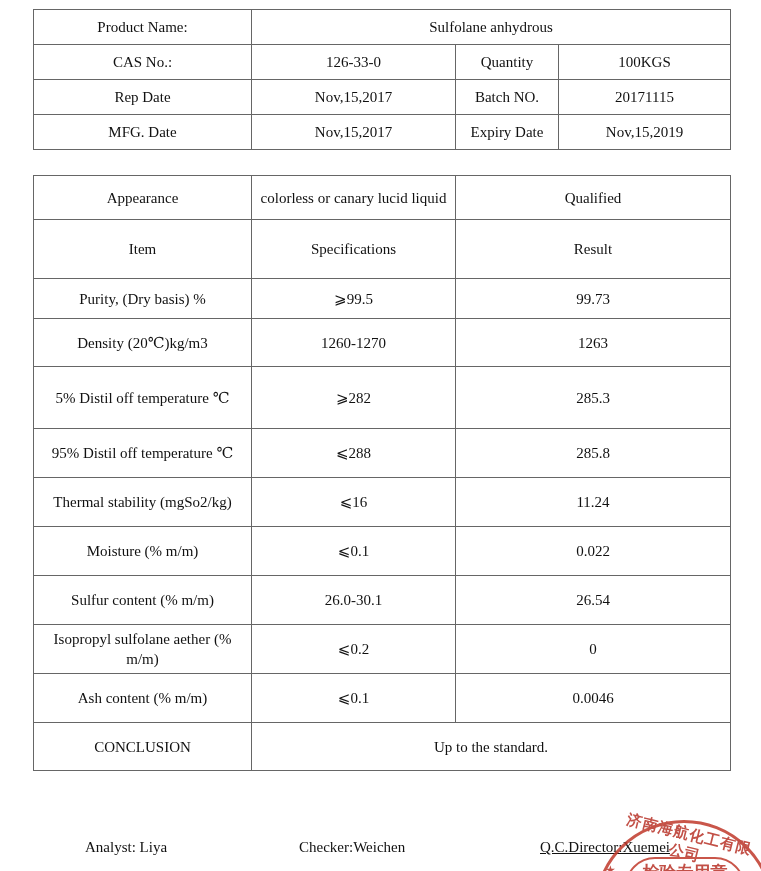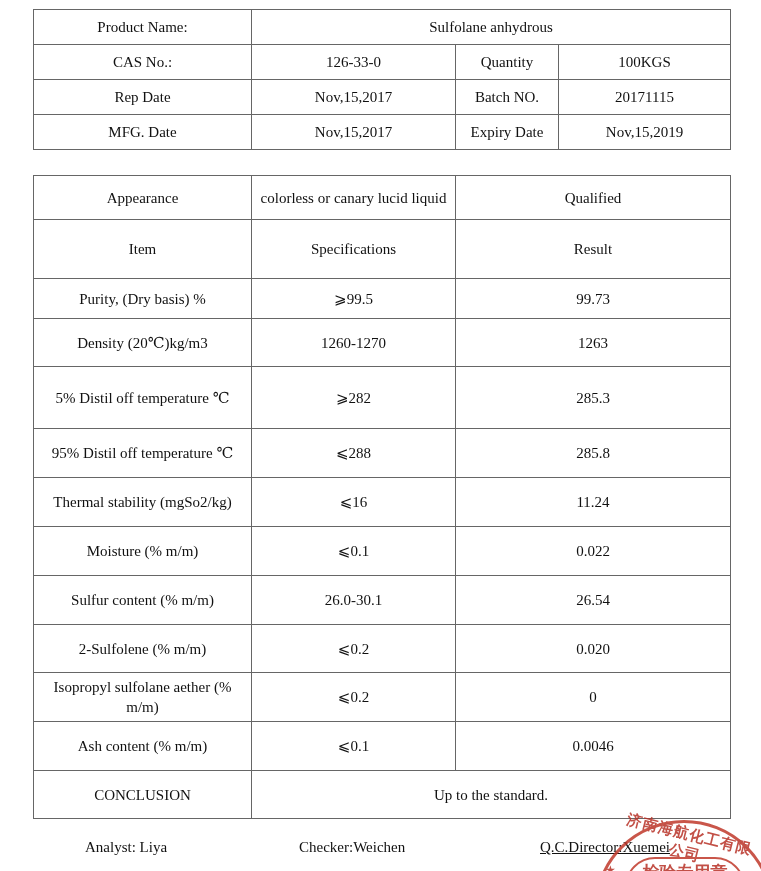--- a/index.html
+++ b/index.html
@@ -188,25 +188,20 @@
   <tr style="height:49px">
     <td>Moisture (% m/m)</td>
     <td>⩽0.1</td>
     <td>0.022</td>
   </tr>
   <tr style="height:49px">
     <td>Sulfur content (% m/m)</td>
     <td>26.0-30.1</td>
     <td>26.54</td>
   </tr>
-  <tr style="height:48px">
-    <td>2-Sulfolene (% m/m)</td>
-    <td>⩽0.2</td>
-    <td>0.020</td>
-  </tr>
   <tr style="height:49px">
     <td>Isopropyl sulfolane aether (% m/m)</td>
     <td>⩽0.2</td>
     <td>0</td>
   </tr>
   <tr style="height:49px">
     <td>Ash content (% m/m)</td>
     <td>⩽0.1</td>
     <td>0.0046</td>
   </tr>

